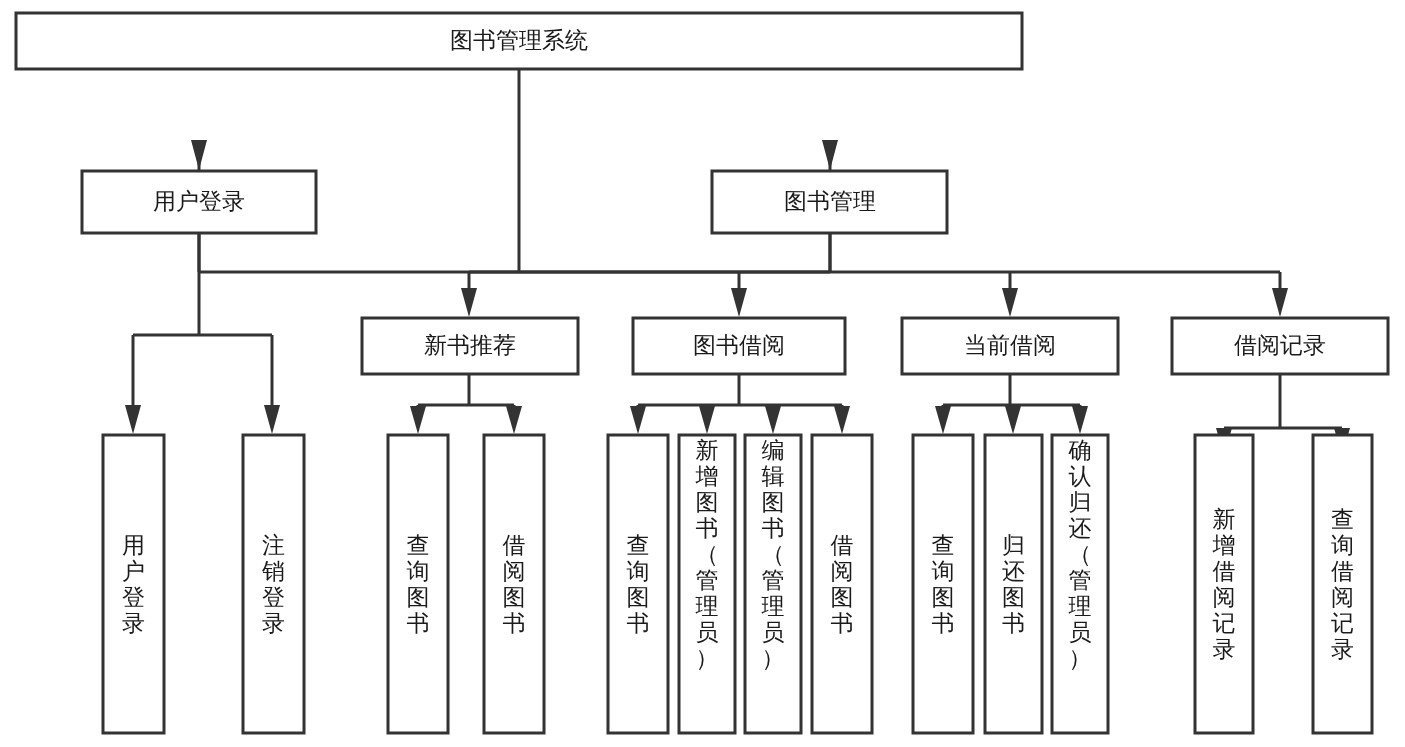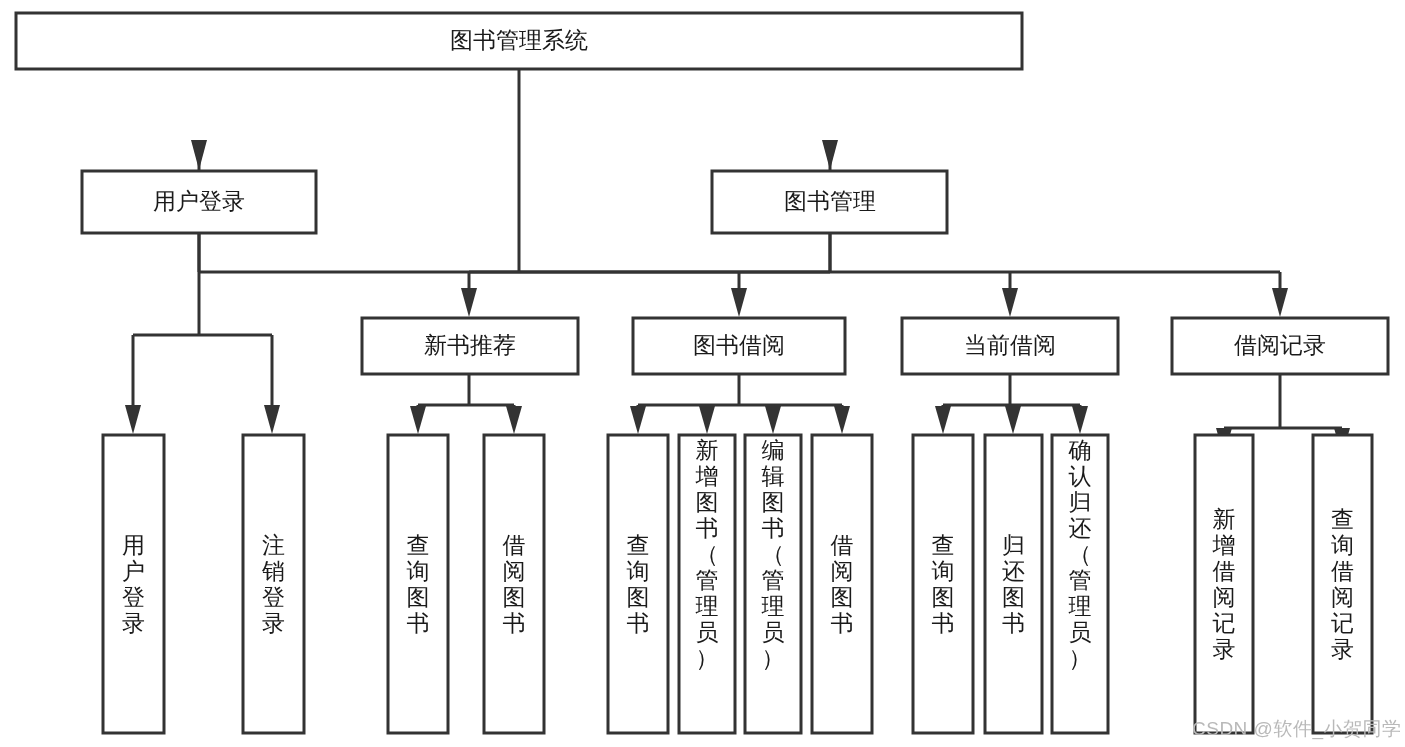--- a/index.html
+++ b/index.html
@@ -310,15 +310,14 @@
     </div>
   <div class="node-label-v" style="left:1313px; top:435px; width:59px; height:298px;">
       <span>查</span>
       <span>询</span>
       <span>借</span>
       <span>阅</span>
       <span>记</span>
       <span>录</span>
     </div>
 
-  <div class="watermark">CSDN @软件_小贺同学</div>
 
 </div>
 
 </body></html>

